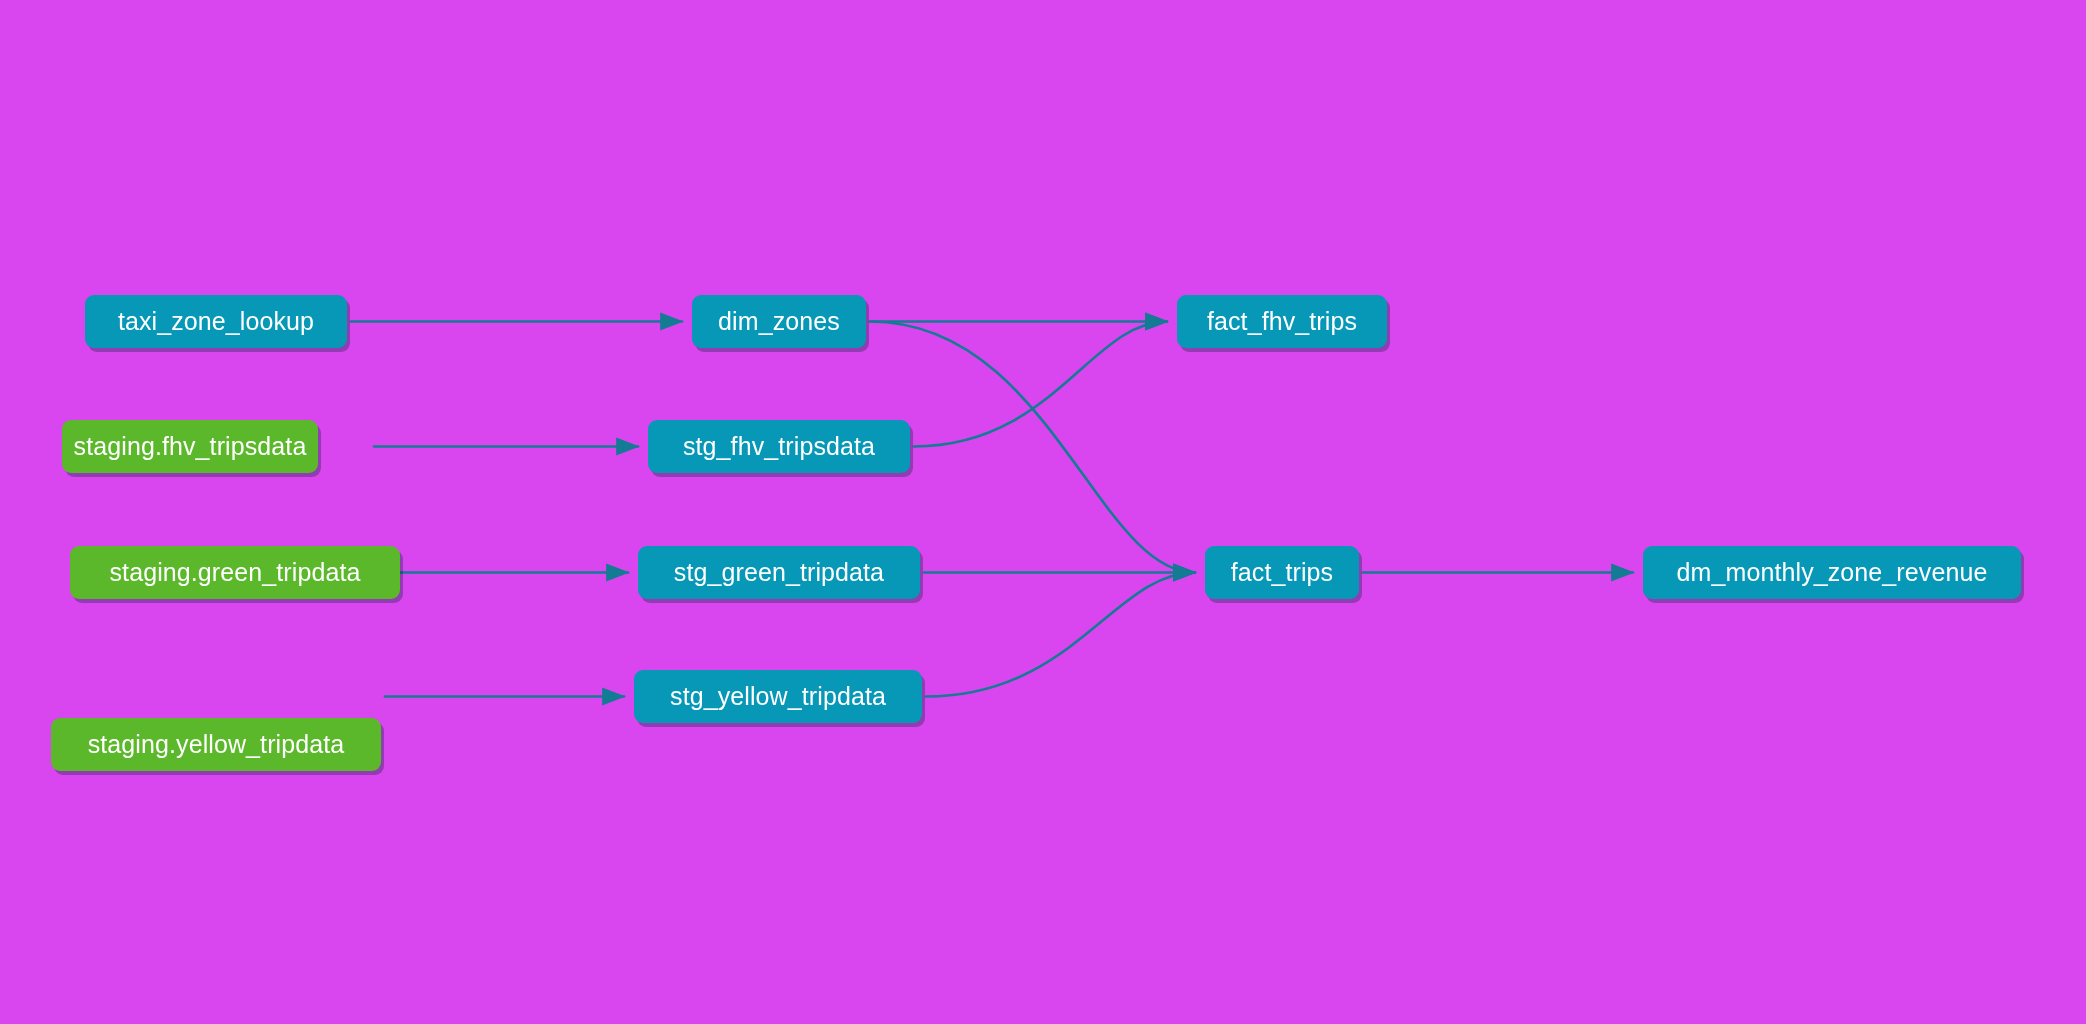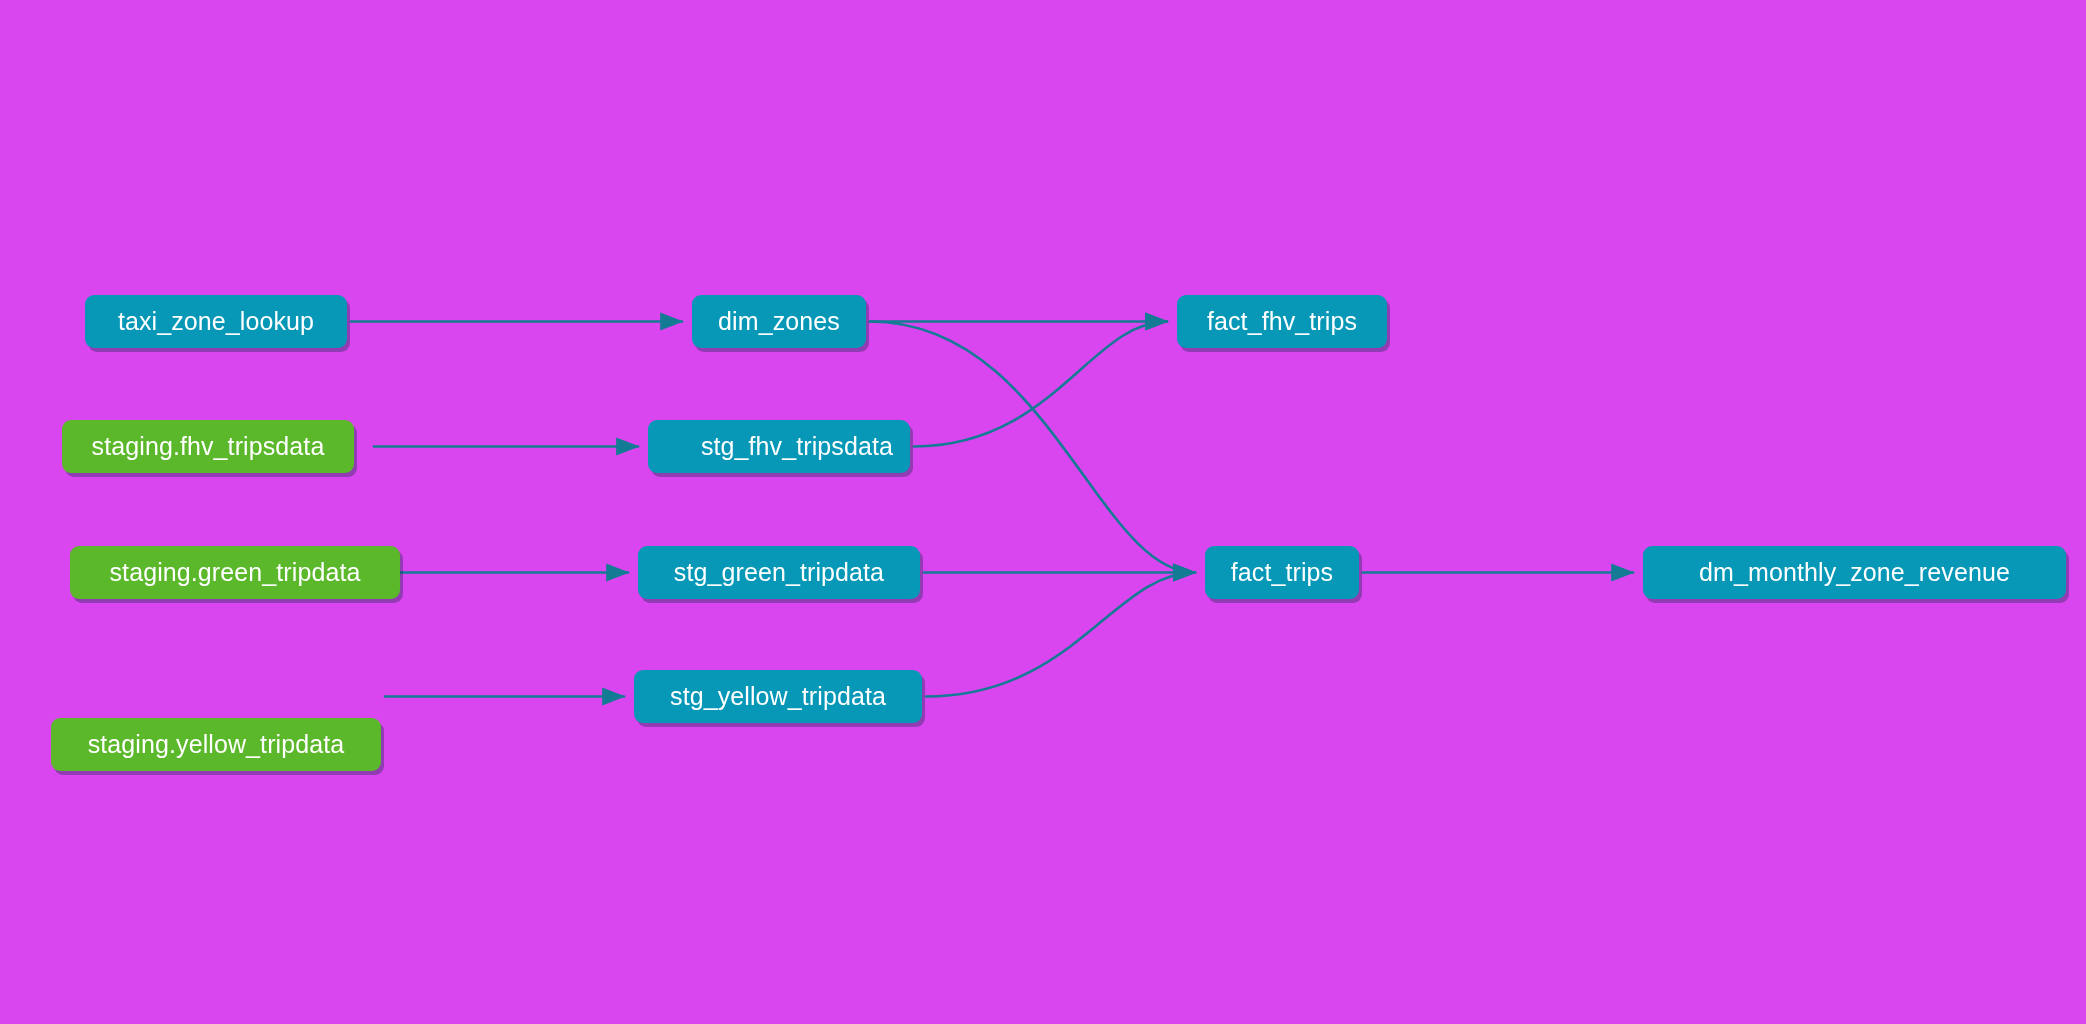--- a/index.html
+++ b/index.html
@@ -75,45 +75,45 @@
       <path d="M914,446.5 C1053.15,446.5 1091.1,321.5 1167,321.5" fill="none" stroke="#137b94" stroke-width="2.6" stroke-linecap="round" marker-end="url(#arrowhead)"></path>
       <path d="M924,572.5 L1195,572.5" fill="none" stroke="#137b94" stroke-width="2.6" stroke-linecap="round" marker-end="url(#arrowhead)"></path>
       <path d="M926,696.5 C1073.95,696.5 1114.3,572.5 1195,572.5" fill="none" stroke="#137b94" stroke-width="2.6" stroke-linecap="round" marker-end="url(#arrowhead)"></path>
       <path d="M1363,572.5 L1633,572.5" fill="none" stroke="#137b94" stroke-width="2.6" stroke-linecap="round" marker-end="url(#arrowhead)"></path>
     </svg>
 
   <div id="node-layer">
       <div class="node model" style="left: 85px; top: 295px; width: 262px;">
         <span class="node-label">taxi_zone_lookup</span>
       </div>
-      <div class="node source" style="left: 62px; top: 420px; width: 292px;">
+      <div class="node source" style="left: 62px; top: 420px; width: 256px;">
         <span class="node-label">staging.fhv_tripsdata</span>
       </div>
       <div class="node source" style="left: 51px; top: 546px; width: 330px; margin-left: 19px;">
         <span class="node-label">staging.green_tripdata</span>
       </div>
       <div class="node source" style="left: 51px; top: 670px; width: 330px; margin-top: 48px;">
         <span class="node-label">staging.yellow_tripdata</span>
       </div>
       <div class="node model" style="left: 692px; top: 295px; width: 174px;">
         <span class="node-label">dim_zones</span>
       </div>
-      <div class="node model" style="left: 648px; top: 420px; width: 262px; justify-content: flex-end;">
+      <div class="node model" style="left: 648px; top: 420px; width: 262px;">
         <span class="node-label">stg_fhv_tripsdata</span>
       </div>
       <div class="node model" style="left: 638px; top: 546px; width: 282px;">
         <span class="node-label">stg_green_tripdata</span>
       </div>
       <div class="node model" style="left: 634px; top: 670px; width: 288px;">
         <span class="node-label">stg_yellow_tripdata</span>
       </div>
       <div class="node model" style="left: 1177px; top: 295px; width: 210px;">
         <span class="node-label">fact_fhv_trips</span>
       </div>
       <div class="node model" style="left: 1205px; top: 546px; width: 154px;">
         <span class="node-label">fact_trips</span>
       </div>
-      <div class="node model" style="left: 1643px; top: 546px; width: 423px;">
+      <div class="node model" style="left: 1643px; top: 546px; width: 378px;">
         <span class="node-label">dm_monthly_zone_revenue</span>
       </div>
     </div>
 
 </div>
 
 </body></html>

